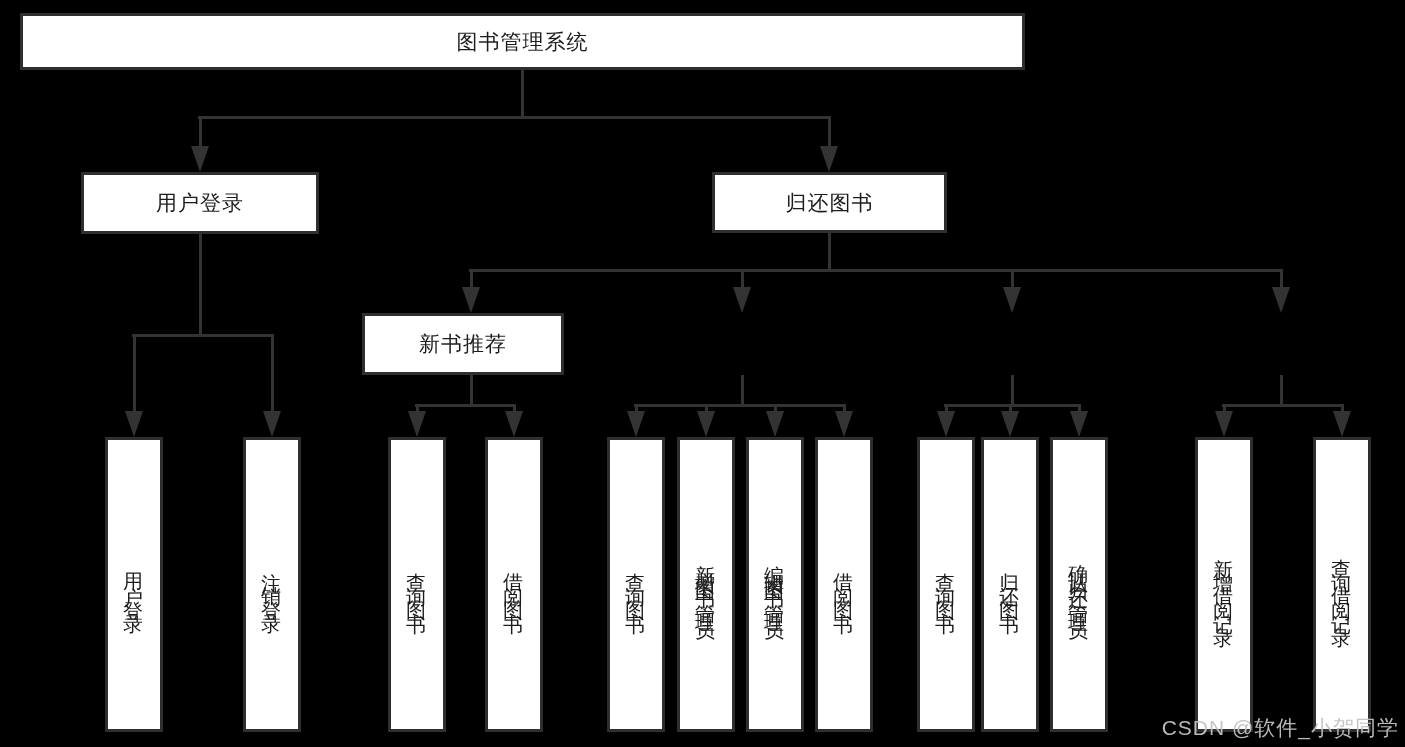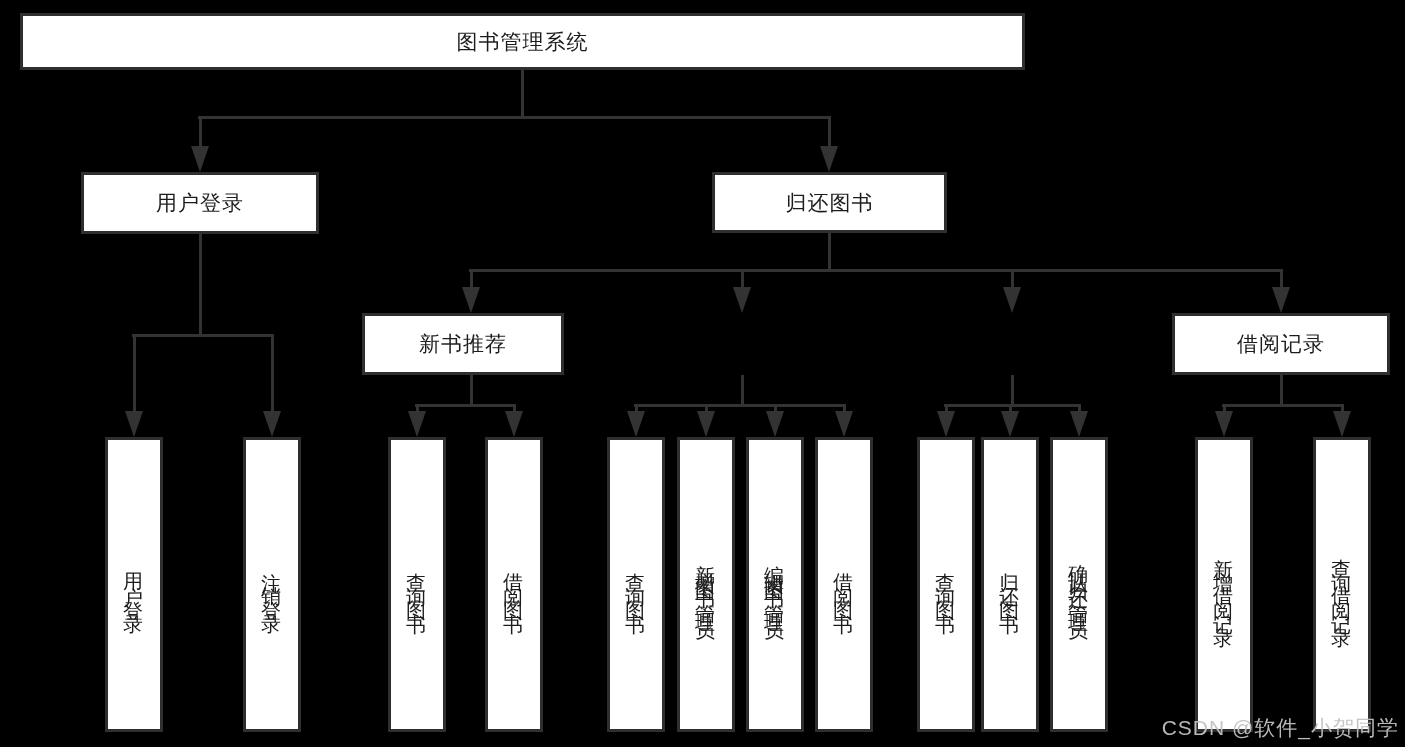--- a/index.html
+++ b/index.html
@@ -141,23 +141,20 @@
   <div class="box" style="left:712px; top:172px; width:235px; height:61px;">
       <span>归还图书</span>
     </div>
 
   <div class="box" style="left:362px; top:313px; width:202px; height:62px;">
       <span>新书推荐</span>
     </div>
 
 
 
-  <div class="box" style="left:1172px; top:313px; width:218px; height:62px;">
-      <span>借阅记录</span>
-    </div>
 
   <div class="vbox" style="left:105px;">
       <span>用户登录</span>
     </div>
   <div class="vbox" style="left:243px;">
       <span>注销登录</span>
     </div>
 
   <div class="vbox" style="left:388px;">
       <span>查询图书</span>

